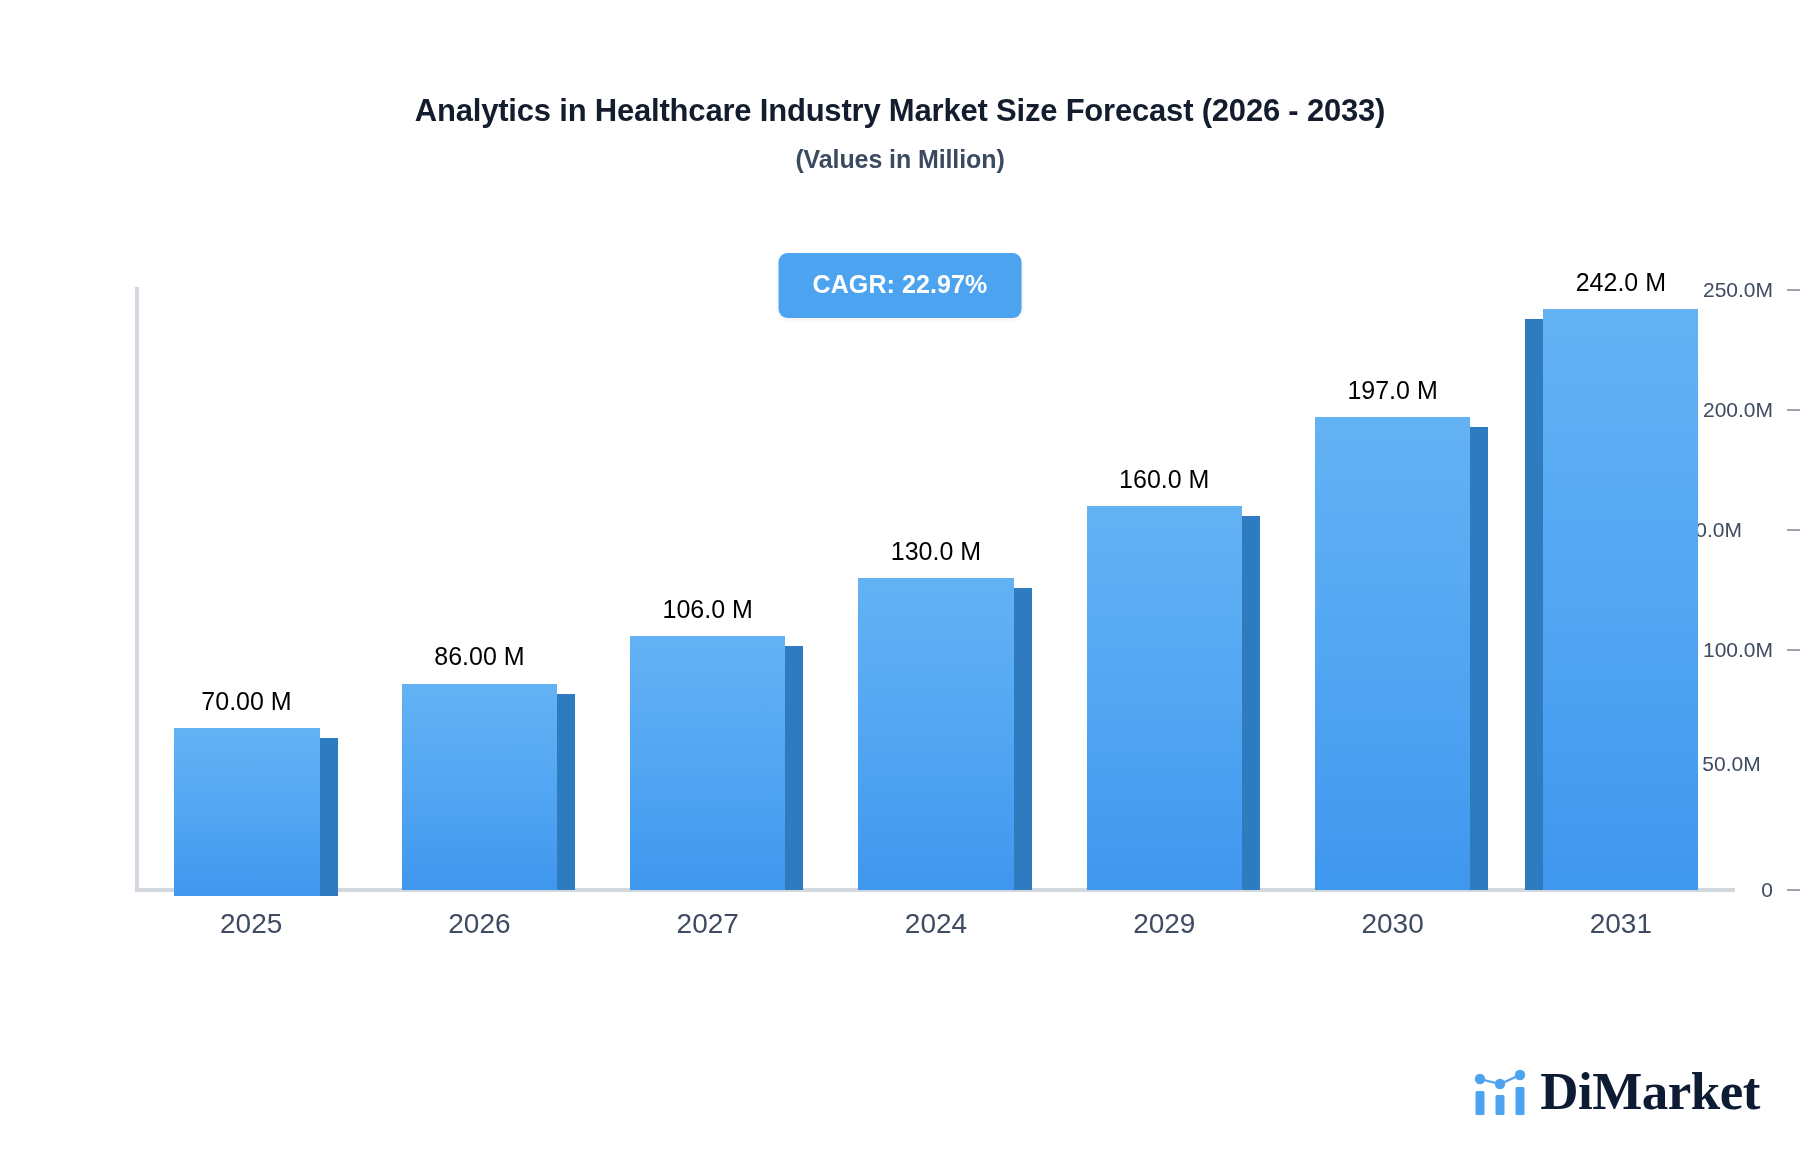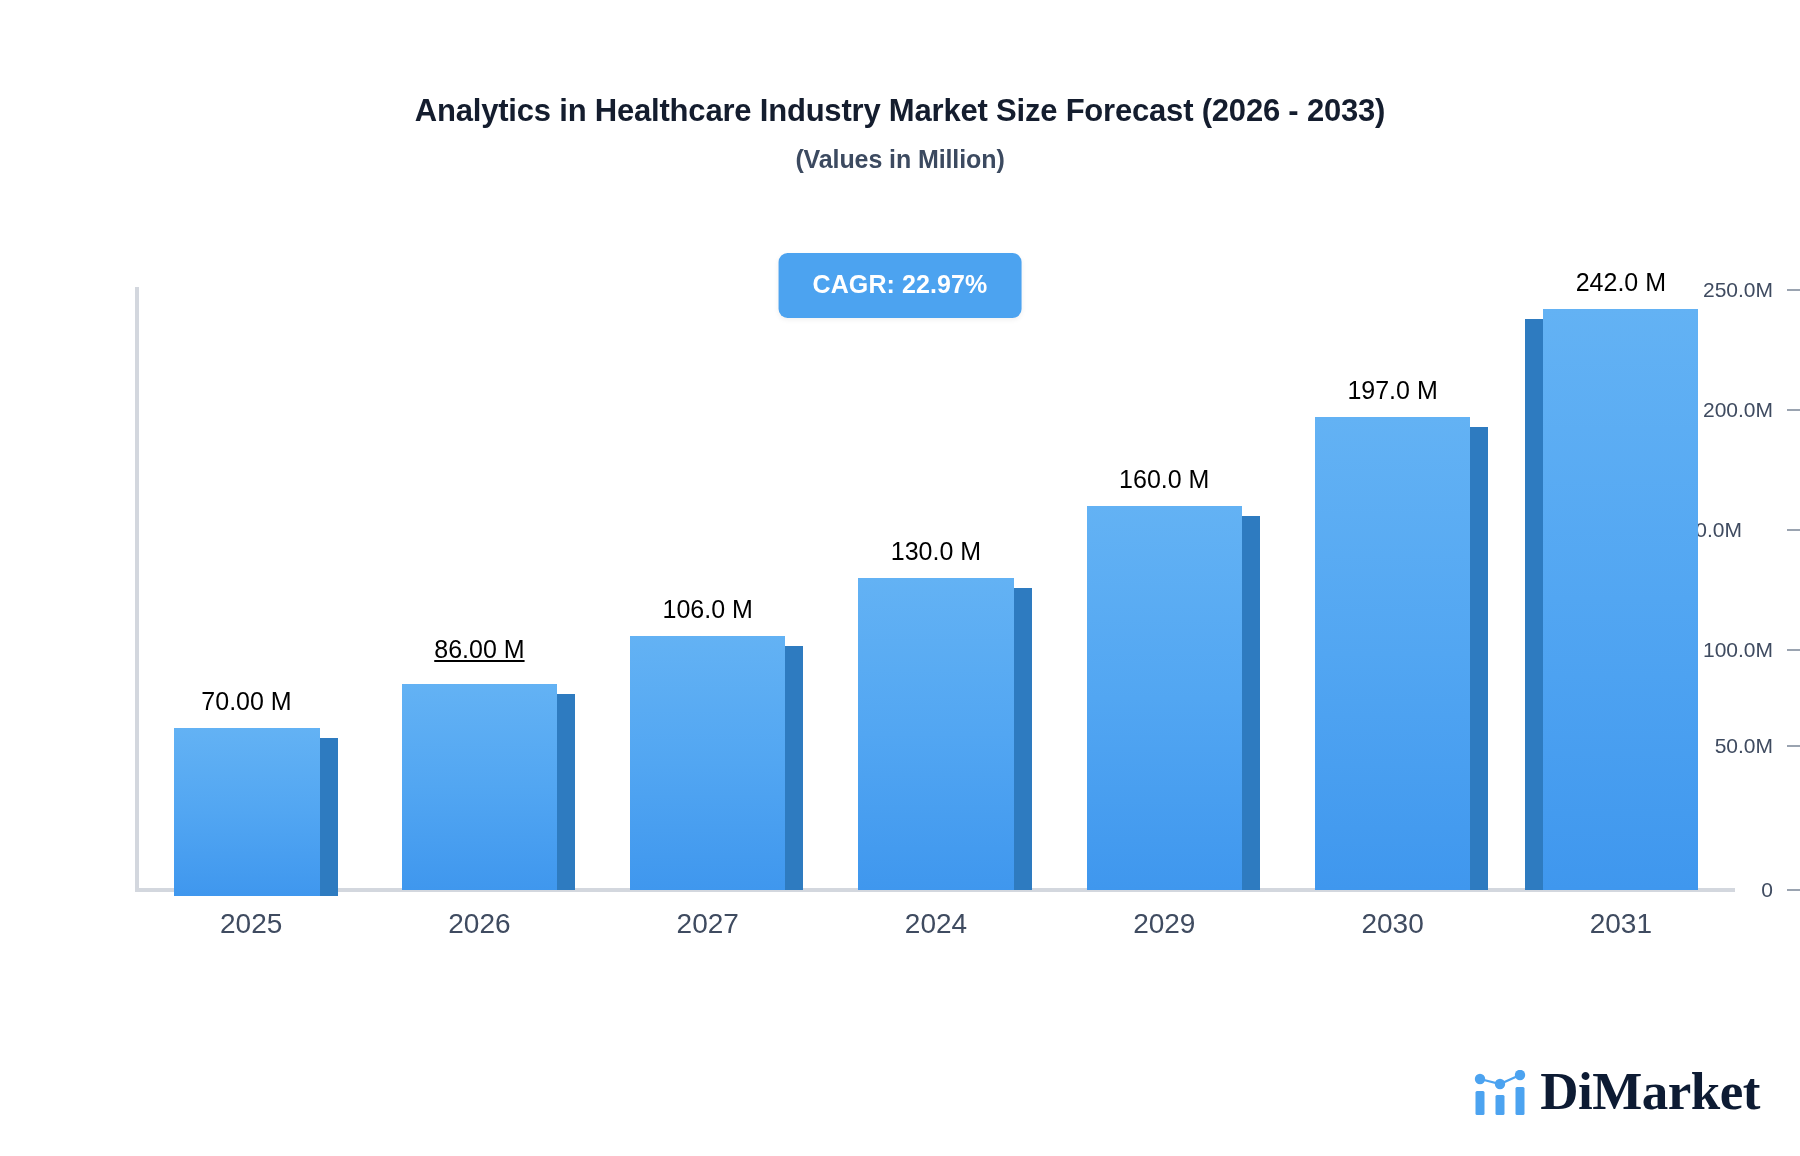--- a/index.html
+++ b/index.html
@@ -172,21 +172,21 @@
 <div id="cagr-badge">CAGR: 22.97%</div>
 
 <div id="plot-wrap">
   <div id="y-axis-line"></div>
   <div id="x-axis-line"></div>
   <div id="y-ticks">
       <div class="y-tick" style="width: 137px; top: 880px;">
         <span class="y-tick-label">0</span>
         <span class="y-tick-dash"></span>
       </div>
-      <div class="y-tick" style="width: 137px; top: 736px;">
+      <div class="y-tick" style="width: 137px; top: 756px; flex-direction: column;">
         <span class="y-tick-label">50.0M</span>
         <span class="y-tick-dash"></span>
       </div>
       <div class="y-tick" style="width: 137px; top: 640px;">
         <span class="y-tick-label">100.0M</span>
         <span class="y-tick-dash"></span>
       </div>
       <div class="y-tick" style="width: 137px; top: 520px; gap: 31px;">
         <span class="y-tick-label">150.0M</span>
         <span class="y-tick-dash"></span>
@@ -211,21 +211,21 @@
     </div>
   <div id="bars">
       <div class="bar-group" style="left: 173.526px; width: 146px; height: 168px; bottom: 260px;">
         <div class="bar-face" style="height: 168px; background: linear-gradient(rgb(99, 178, 244) 0%, rgb(82, 166, 242) 50%, rgb(63, 151, 238) 100%);"></div>
         <div class="bar-side right" style="height: 158px; background: rgb(46, 123, 192);"></div>
         <div class="bar-value" style="bottom: 180px;">70.00 M</div>
       </div>
       <div class="bar-group" style="left: 401.811px; width: 155.234px; height: 206.4px; bottom: 266px;">
         <div class="bar-face" style="height: 206.4px; background: linear-gradient(rgb(99, 178, 244) 0%, rgb(82, 166, 242) 50%, rgb(63, 151, 238) 100%);"></div>
         <div class="bar-side right" style="height: 196.4px; background: rgb(46, 123, 192);"></div>
-        <div class="bar-value" style="bottom: 226px; text-decoration: underline;">86.00 M</div>
+        <div class="bar-value" style="bottom: 219px;">86.00 M</div>
       </div>
       <div class="bar-group" style="left: 630.097px; width: 155.234px; height: 254.4px; bottom: 266px;">
         <div class="bar-face" style="height: 254.4px; background: linear-gradient(rgb(99, 178, 244) 0%, rgb(82, 166, 242) 50%, rgb(63, 151, 238) 100%);"></div>
         <div class="bar-side right" style="height: 244.4px; background: rgb(46, 123, 192);"></div>
         <div class="bar-value" style="bottom: 266.4px;">106.0 M</div>
       </div>
       <div class="bar-group" style="left: 858.383px; width: 155.234px; height: 312px; bottom: 266px;">
         <div class="bar-face" style="height: 312px; background: linear-gradient(rgb(99, 178, 244) 0%, rgb(82, 166, 242) 50%, rgb(63, 151, 238) 100%);"></div>
         <div class="bar-side right" style="height: 302px; background: rgb(46, 123, 192);"></div>
         <div class="bar-value" style="bottom: 324px;">130.0 M</div>

